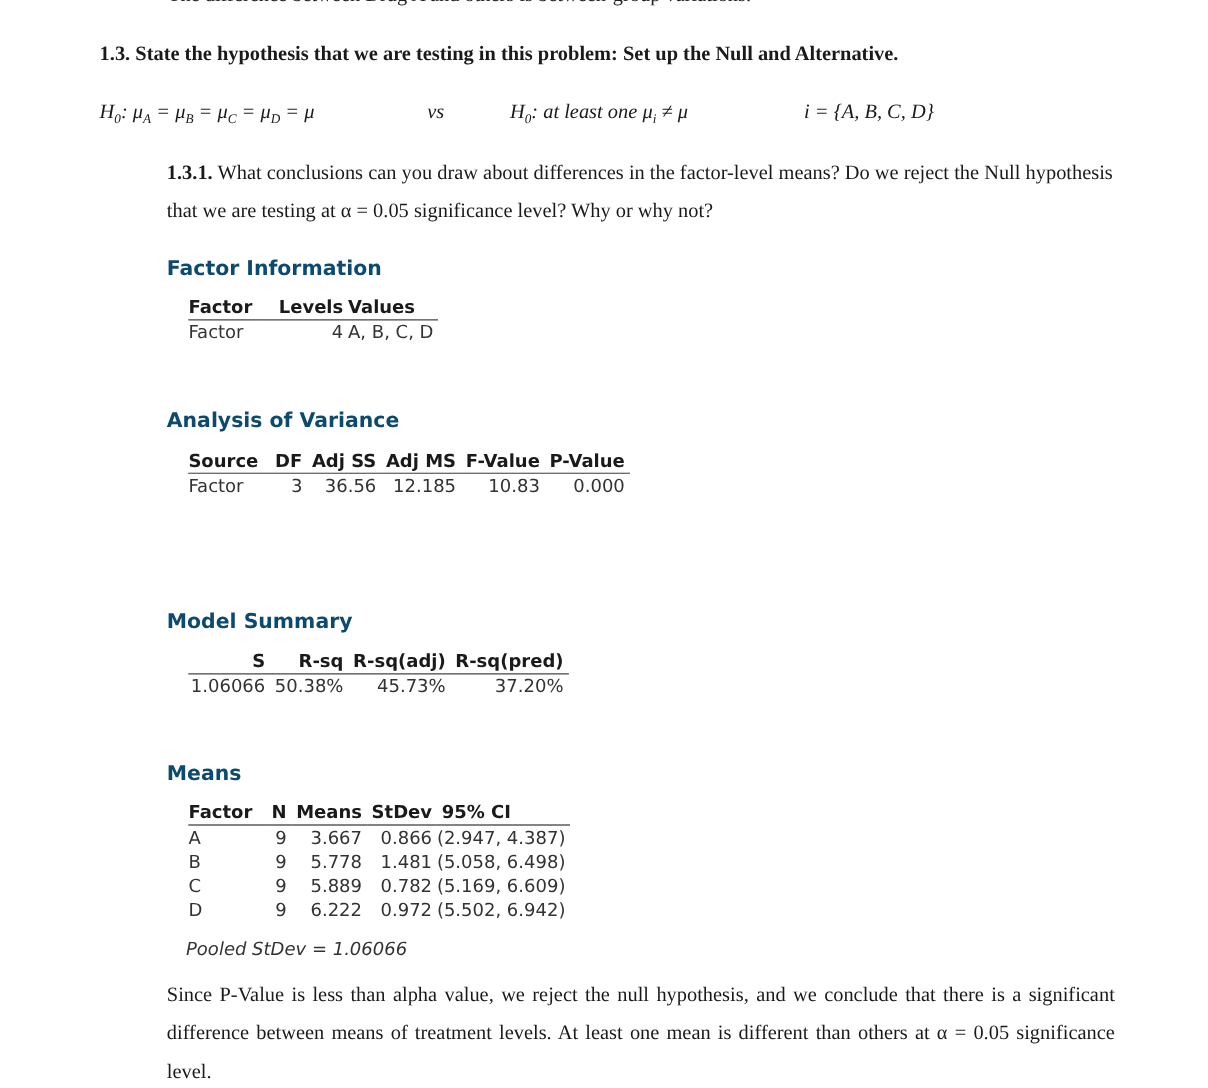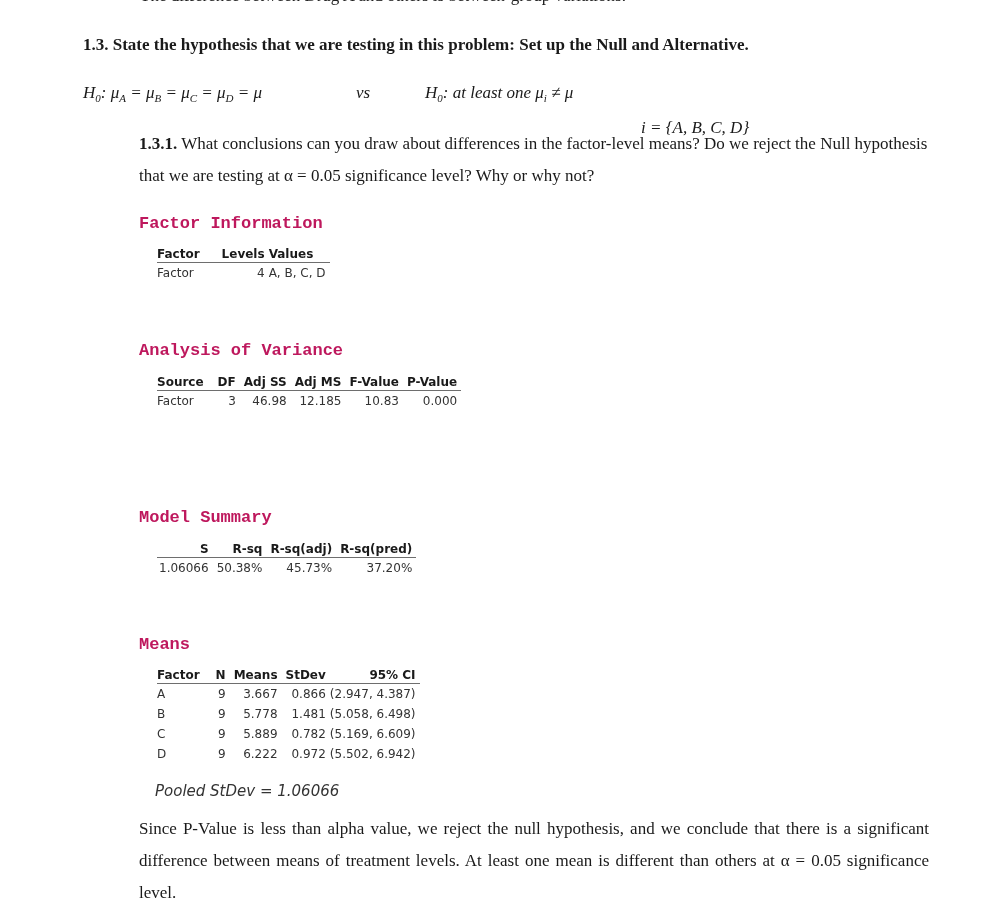--- a/index.html
+++ b/index.html
@@ -10,23 +10,23 @@
 
     .top-line { left: 140px; top: -14px; font-size: 17px; color: #222; white-space: nowrap; }
     .heading { left: 83px; top: 35px; font-size: 17px; font-weight: bold; white-space: nowrap; }
 
     .hyp { top: 83px; font-size: 17px; font-style: italic; white-space: nowrap; }
     .hyp sub { font-size: 11px; }
 
     .q-text { left: 139px; top: 128px; width: 790px; font-size: 17px; line-height: 32px; }
     .q-text b { font-weight: bold; }
 
-    .mt-title { font-size: 17px; font-weight: bold; color: #be185d; white-space: nowrap; font-family: Liberation Mono, monospace; }
+    .mt-title { font-size: 17px; font-weight: bold; color: #0c4a6e; white-space: nowrap; }
 
-    table.mt { border-collapse: collapse; font-size: 12px; }
+    table.mt { border-collapse: collapse; font-size: 15px; }
     table.mt th { font-weight: bold; padding: 0 4px 1px 4px; white-space: nowrap; border-bottom: 1.5px solid #6e6e6e; }
     table.mt td { padding: 0 4px; height: 20px; white-space: nowrap; color: #333; }
     table.mt .l { text-align: left; }
     table.mt .r { text-align: right; }
     table.mt th.l { padding-left: 0; }
     table.mt td.l { padding-left: 0; }
 
     .pooled { left: 155px; top: 782px; font-size: 15px; font-style: italic; color: #333; white-space: nowrap; }
 
     .conclusion { left: 139px; top: 813px; width: 790px; font-size: 17px; line-height: 32px; text-align: justify; }
@@ -38,21 +38,21 @@
 
 <div class="abs serif heading">1.3. State the hypothesis that we are testing in this problem: Set up the Null and Alternative.</div>
 
 <div class="abs serif hyp" style="left:83px;">
   H<sub>0</sub>: μ<sub>A</sub> = μ<sub>B</sub> = μ<sub>C</sub> = μ<sub>D</sub> = μ
 </div>
 <div class="abs serif hyp" style="left:356px;">vs</div>
 <div class="abs serif hyp" style="left:425px;">
   H<sub>0</sub>: at least one μ<sub>i</sub> ≠ μ
 </div>
-<div class="abs serif hyp" style="left:641px;margin-top:35px;">i = {A, B, C, D}</div>
+<div class="abs serif hyp" style="left:670px;">i = {A, B, C, D}</div>
 
 <div class="abs serif q-text">
   <b>1.3.1.</b><span> What conclusions can you draw about differences in the factor-level means? Do we reject the Null hypothesis that we are testing at α = 0.05 significance level? Why or why not?</span>
 </div>
 
 <div class="abs sans mt-title" style="left:139px; top:214px;">Factor Information</div>
 <table class="abs sans mt" style="left:157px; top:247px;">
   <thead>
     <tr>
       <th class="l">Factor</th>
@@ -78,21 +78,21 @@
       <th class="r">Adj SS</th>
       <th class="r">Adj MS</th>
       <th class="r">F-Value</th>
       <th class="r">P-Value</th>
     </tr>
   </thead>
   <tbody>
     <tr>
       <td class="l">Factor</td>
       <td class="r">3</td>
-      <td class="r">46.98</td>
+      <td class="r">36.56</td>
       <td class="r">12.185</td>
       <td class="r">10.83</td>
       <td class="r">0.000</td>
     </tr>
   </tbody>
 </table>
 
 <div class="abs sans mt-title" style="left:139px; top:508px;">Model Summary</div>
 <table class="abs sans mt" style="left:157px; top:542px;">
   <thead>
@@ -114,21 +114,21 @@
 </table>
 
 <div class="abs sans mt-title" style="left:139px; top:635px;">Means</div>
 <table class="abs sans mt" style="left:157px; top:668px;">
   <thead>
     <tr>
       <th class="l" style="padding-right:12px;">Factor</th>
       <th class="r">N</th>
       <th class="r">Means</th>
       <th class="r">StDev</th>
-      <th style="text-align:right;">95% CI</th>
+      <th style="text-align:left;">95% CI</th>
     </tr>
   </thead>
   <tbody>
     <tr>
       <td class="l">A</td>
       <td class="r">9</td>
       <td class="r">3.667</td>
       <td class="r">0.866</td>
       <td class="l" style="padding-left:0;">(2.947, 4.387)</td>
     </tr>

